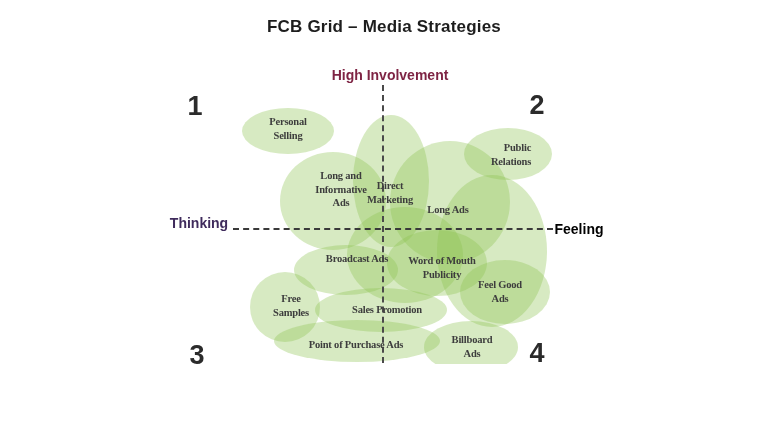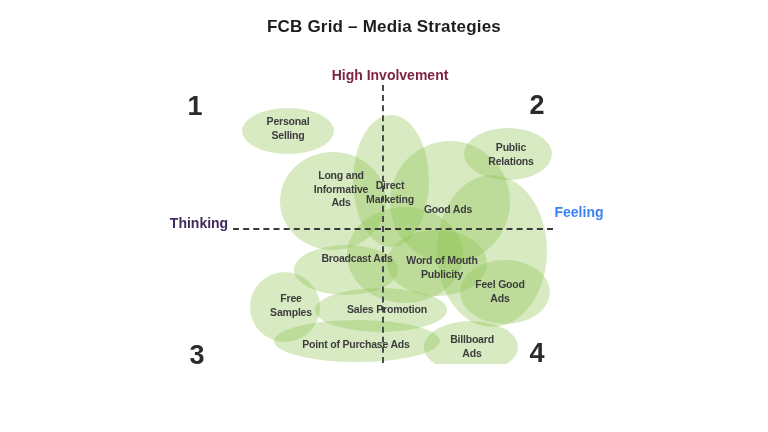--- a/index.html
+++ b/index.html
@@ -39,40 +39,41 @@
   .axis-label{
     position:absolute;
     transform:translate(-50%,-50%);
     font-size:14px;font-weight:bold;
     white-space:nowrap;
     z-index:4;
   }
   .axis-high{left:390px;top:75px;color:#7e2444;}
   .axis-low{left:384px;top:381px;color:#8c2430;}
   .axis-thinking{left:199px;top:223px;color:#3f2b5c;}
-  .axis-feeling{left:579px;top:212px;color:#3b82f6;}
+  .axis-feeling{left:579px;top:229px;color:#000000;}
   .qnum{
     position:absolute;
     transform:translate(-50%,-50%);
     font-size:27px;font-weight:bold;color:#2b2b2b;
     z-index:4;
   }
   .q1{left:195px;top:106px;}
   .q2{left:537px;top:105px;}
   .q3{left:197px;top:355px;}
   .q4{left:537px;top:353px;}
   .bubble-label{
     position:absolute;
     transform:translate(-50%,-50%);
     font-size:10.5px;font-weight:bold;color:#3d3d3d;
     letter-spacing:-0.2px;
     text-align:center;
     white-space:pre-line;
     line-height:1.3;
     z-index:3;
+    font-family:Liberation Serif, serif;
   }
   .source-link{
     position:absolute;
     left:598px;top:410px;
     transform:translate(-50%,-50%);
     font-size:11px;color:#3c7ab5;
     text-decoration:underline;
     white-space:nowrap;
     z-index:4;
     cursor:pointer;
@@ -112,22 +113,22 @@
   <div class="qnum q3">3</div>
   <div class="qnum q4">4</div>
 
   <div class="bubble-label" style="left:288px;top:129px;">Personal
 Selling</div>
   <div class="bubble-label" style="left:341px;top:189px;">Long and
 Informative
 Ads</div>
   <div class="bubble-label" style="left:390px;top:193px;">Direct
 Marketing</div>
-  <div class="bubble-label" style="left:448px;top:210px;">Good Ads</div>
-  <div class="bubble-label" style="left:511px;top:155px;">Public
+  <div class="bubble-label" style="left:448px;top:210px;">Long Ads</div>
+  <div class="bubble-label" style="left:511px;top:155px;text-align:right;">Public
 Relations</div>
   <div class="bubble-label" style="left:442px;top:268px;">Word of Mouth
 Publicity</div>
   <div class="bubble-label" style="left:357px;top:259px;">Broadcast Ads</div>
   <div class="bubble-label" style="left:500px;top:292px;">Feel Good
 Ads</div>
   <div class="bubble-label" style="left:291px;top:306px;">Free
 Samples</div>
   <div class="bubble-label" style="left:387px;top:310px;">Sales Promotion</div>
   <div class="bubble-label" style="left:356px;top:345px;">Point of Purchase Ads</div>

